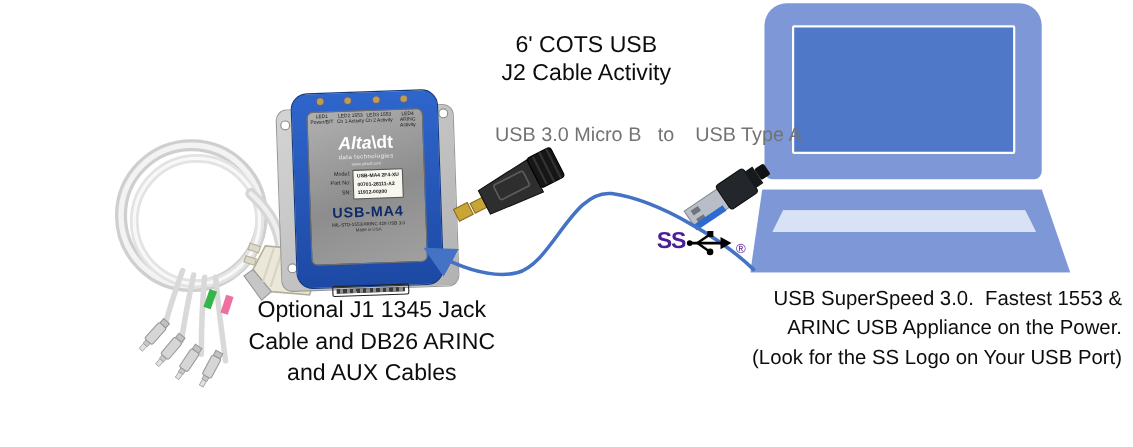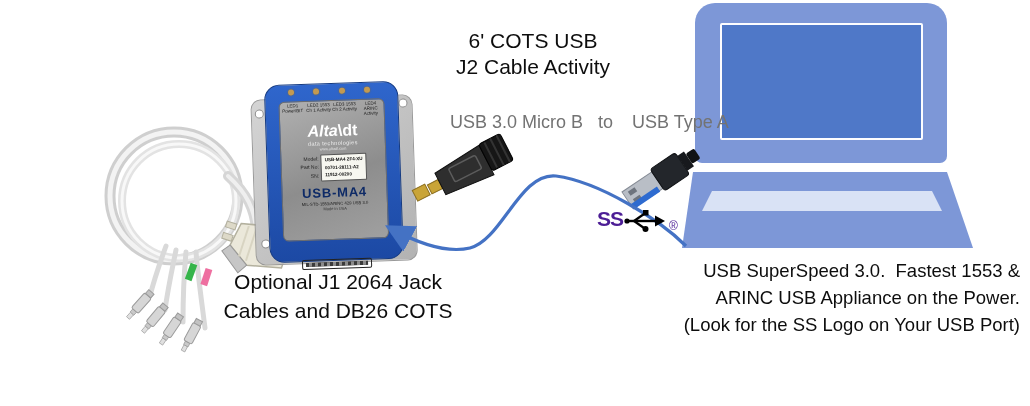--- a/index.html
+++ b/index.html
@@ -213,22 +213,23 @@
       <polygon points="31,8.5 41,14 31,19.5" fill="#000"></polygon>
       <path d="M 10 14 L 20 7" stroke="#000" stroke-width="2.2" fill="none"></path>
       <rect x="19" y="3" width="5.5" height="5.5" fill="#000"></rect>
       <path d="M 10 14 L 20 21" stroke="#000" stroke-width="2.2" fill="none"></path>
       <circle cx="21.5" cy="22" r="3" fill="#000"></circle>
     </svg>
     <span class="ss-reg">®</span>
   </div>
 
   <div class="abs caption-left">
-    <div class="caption-line">Optional J1 2064 Jack</div>
-    <div class="caption-line">Cables and DB26 COTS</div>
+    <div class="caption-line">Optional J1 1345 Jack</div>
+    <div class="caption-line">Cable and DB26 ARINC</div>
+    <div class="caption-line">and AUX Cables</div>
   </div>
 
   <div class="abs caption-right">
     <div class="caption-line">USB SuperSpeed 3.0.  Fastest 1553 &amp;</div>
     <div class="caption-line">ARINC USB Appliance on the Power.</div>
     <div class="caption-line">(Look for the SS Logo on Your USB Port)</div>
   </div>
 
 </div>
 

